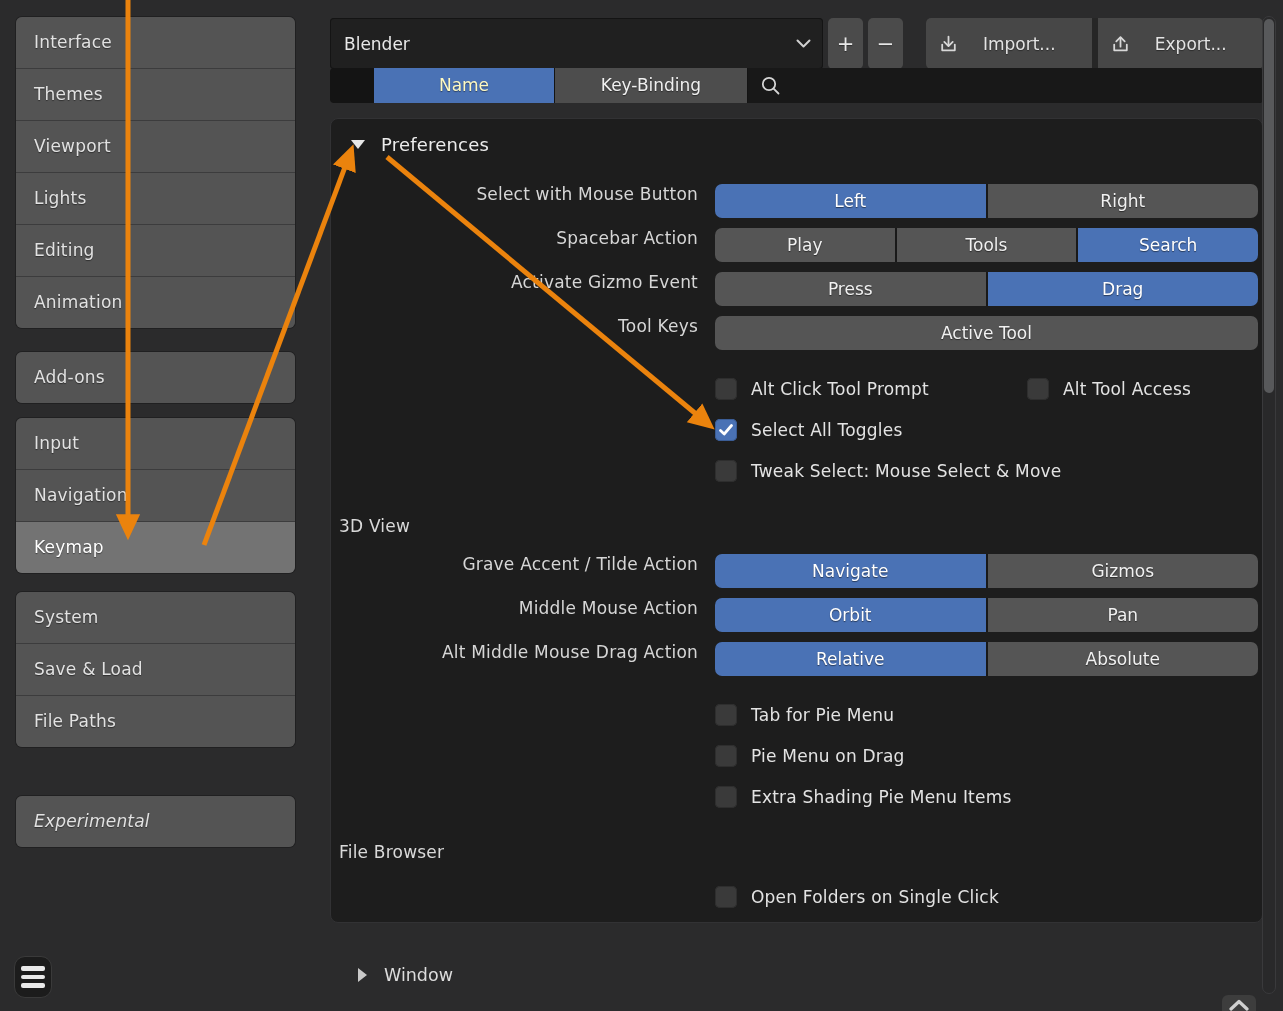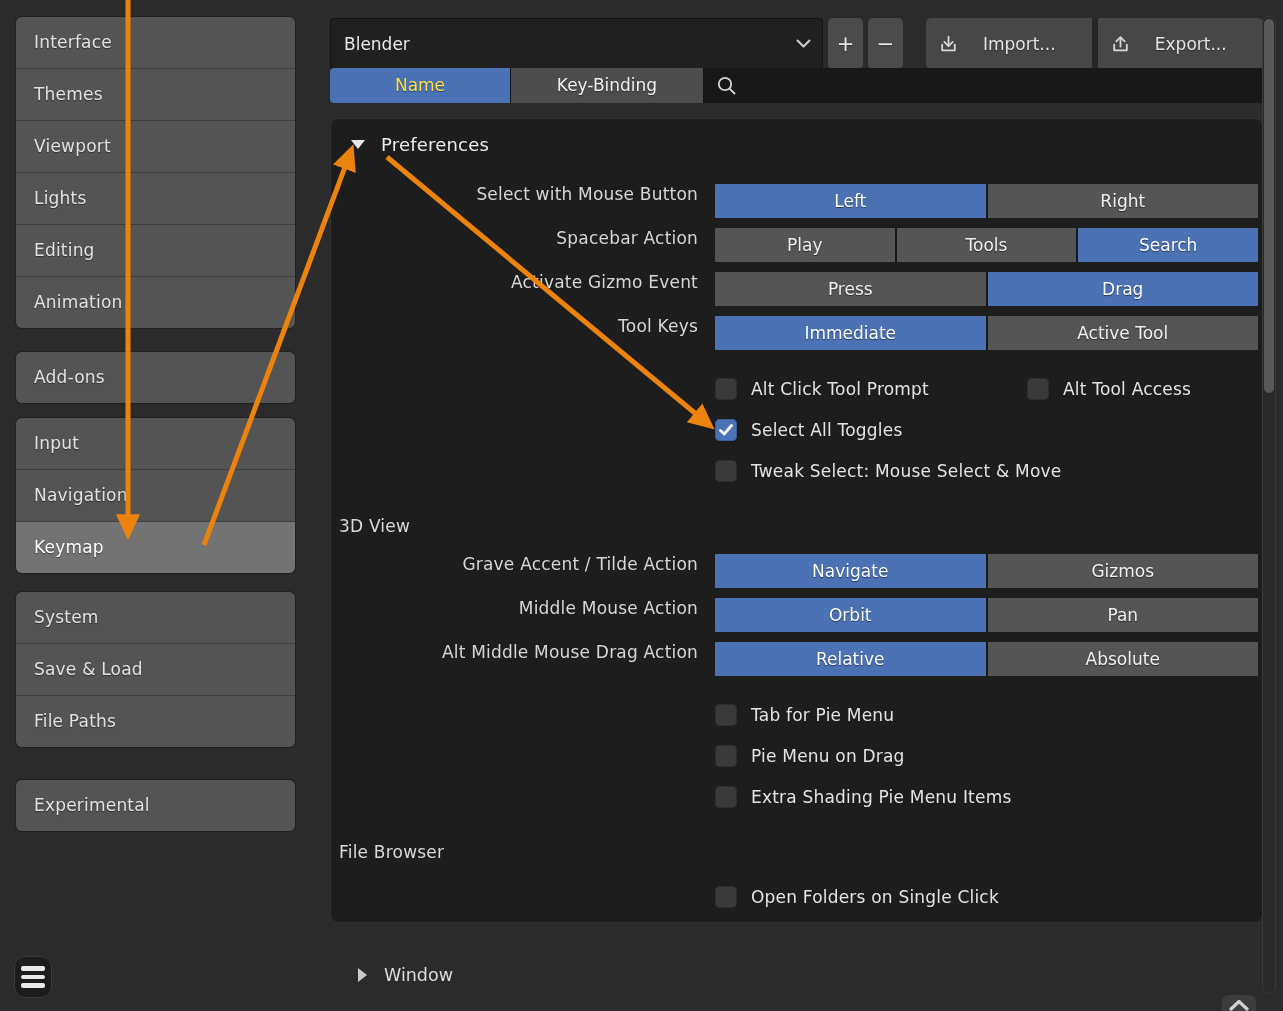--- a/index.html
+++ b/index.html
@@ -27,38 +27,38 @@
     font-size:21px;display:flex;align-items:center;justify-content:center;cursor:pointer;
     text-shadow:0 1px 1px rgba(0,0,0,.4);}
   .impexp{flex:1;margin-left:23px;display:flex;gap:6px;background:#262626;border-radius:5px;overflow:hidden;}
   .iebtn{flex:1;background:#474747;display:flex;align-items:center;padding:0 12px;cursor:pointer;}
   .iebtn .lbl{flex:1;text-align:center;color:#e4e4e4;font-size:17px;text-shadow:0 1px 1px rgba(0,0,0,.4);}
   
   .filterrow{position:absolute;left:330px;top:68px;width:933px;height:35px;display:flex;gap:1px;
     background:#141414;border-radius:4px;overflow:hidden;}
   .ftab{width:180px;text-align:center;line-height:35px;font-size:17px;color:#f0f0f0;cursor:pointer;
     background:#4d4d4d;text-shadow:0 1px 1px rgba(0,0,0,.45);}
-  .ftab.sel{background:#4a72b5;color:#fde047;}
+  .ftab.sel{background:#4a72b5;color:#fef9c3;margin-left:44px;}
   .ftab.kb{width:192px;}
   .searchbox{flex:1;background:#181818;display:flex;align-items:center;padding:0 10px 0 12px;}
   .searchbox input{flex:1;background:transparent;border:none;outline:none;color:#e5e5e5;
     font-size:16px;margin-left:8px;font-family:inherit;}
   
   .panel{position:absolute;left:330px;top:118px;width:933px;height:805px;background:#1d1d1d;
     border:1px solid #323234;border-radius:8px;box-sizing:border-box;}
   .phead{margin:12px 0 0 20px;height:26px;display:flex;align-items:center;cursor:pointer;}
   .tri-down{width:0;height:0;border-left:7px solid transparent;border-right:7px solid transparent;
     border-top:9px solid #e8e8e8;}
   .tri-right{width:0;height:0;border-top:7px solid transparent;border-bottom:7px solid transparent;
     border-left:9px solid #c9c9c9;}
   .phead .ttl{margin-left:16px;color:#ececec;font-size:18px;letter-spacing:.2px;}
   .prow{display:flex;height:34px;align-items:flex-start;}
   .prow .rlabel{width:367px;text-align:right;color:#d6d6d6;font-size:17px;letter-spacing:.2px;}
   .prow .seg{margin-left:17px;width:543px;height:34px;display:flex;gap:2px;background:#191919;
-    border-radius:1px;overflow:hidden;}
+    border-radius:7px;overflow:hidden;}
   .seg .opt{flex:1;background:#555555;color:#f1f1f1;font-size:17px;text-align:center;
     line-height:34px;cursor:pointer;text-shadow:0 1px 1px rgba(0,0,0,.5);}
   .seg .opt.sel{background:#4a72b5;color:#ffffff;}
   .crow{display:flex;height:22px;align-items:center;padding-left:384px;}
   .cbblock{display:flex;align-items:center;}
   .cbblock.first{width:312px;}
   .cb{width:22px;height:22px;border-radius:5px;background:#3a3a3a;box-shadow:inset 0 0 0 1px #2e2e2e;
     box-sizing:border-box;cursor:pointer;display:flex;align-items:center;justify-content:center;}
   .cb.checked{background:#4a72b5;box-shadow:inset 0 0 0 1px #3b5d96;}
   .cblabel{margin-left:14px;color:#e3e3e3;font-size:17px;letter-spacing:.2px;cursor:pointer;}
@@ -98,21 +98,21 @@
     <div class="sb-group" style="top: 418px;">
       <div class="sb-item">Input</div>
       <div class="sb-item">Navigation</div>
       <div class="sb-item sel">Keymap</div>
     </div>
     <div class="sb-group" style="top: 592px;">
       <div class="sb-item">System</div>
       <div class="sb-item">Save &amp; Load</div>
       <div class="sb-item">File Paths</div>
     </div>
-    <div class="sb-group" style="top: 780px;">
+    <div class="sb-group" style="top: 796px; font-style: italic;">
       <div class="sb-item">Experimental</div>
     </div>
   </div>
 
 <div class="toprow">
   <div class="preset">
     <span class="txt">Blender</span>
     <svg class="icon" width="15" height="9" viewBox="0 0 15 9">
       <polyline points="1.5,1.5 7.5,7.5 13.5,1.5" fill="none" stroke="#d0d0d0" stroke-width="2" stroke-linecap="round" stroke-linejoin="round"></polyline>
     </svg>
@@ -179,21 +179,20 @@
       <div class="prow" style="margin-top: 10px;">
         <div class="rlabel">Activate Gizmo Event</div>
         <div class="seg">
           <div class="opt">Press</div>
           <div class="opt sel">Drag</div>
         </div>
       </div>
       <div class="prow" style="margin-top: 10px;">
         <div class="rlabel">Tool Keys</div>
         <div class="seg">
-          <div class="opt sel">Immediate</div>
           <div class="opt">Active Tool</div>
         </div>
       </div>
       <div class="crow" style="margin-top: 28px;">
         <div class="cbblock first">
           <div class="cb"></div>
           <div class="cblabel">Alt Click Tool Prompt</div>
         </div>
         <div class="cbblock">
           <div class="cb"></div>

